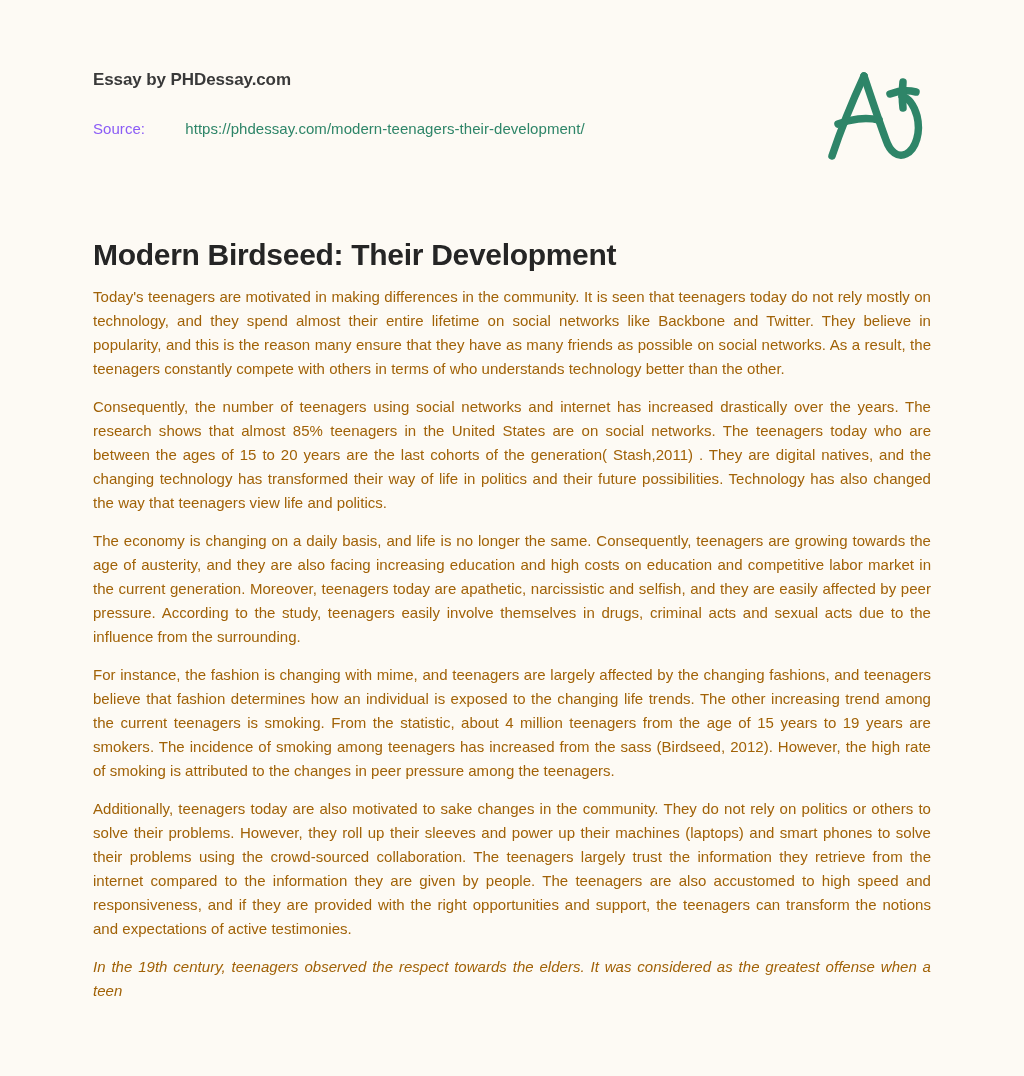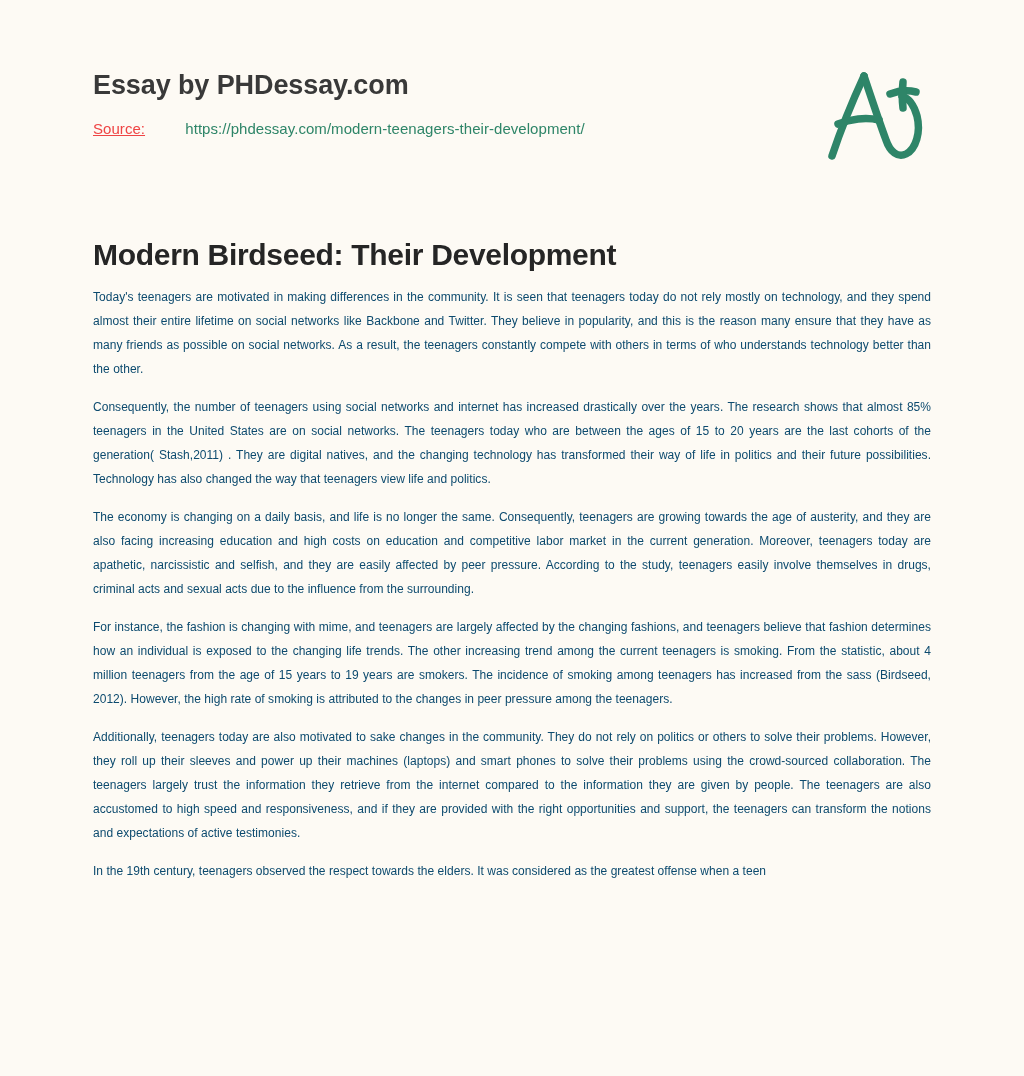--- a/index.html
+++ b/index.html
@@ -28,40 +28,39 @@
     left: 0;
     top: 0;
     width: 1024px;
     height: 190px;
   }
 
   .brand-title {
     position: absolute;
     left: 93px;
     top: 70px;
-    font-size: 27px;
+    font-size: 17px;
     font-weight: bold;
     color: #393939;
     letter-spacing: -0.1px;
     white-space: nowrap;
   }
 
   .source-line {
     position: absolute;
     left: 93px;
     top: 120px;
     font-size: 15px;
     color: #8d8d8d;
     white-space: nowrap;
     letter-spacing: 0.05px;
   }
 
   .source-label {
-    color: #ef4444;
-    text-decoration: underline;
+    color: #8b5cf6;
   }
 
   .source-url {
     color: #2e8568;
     text-decoration: none;
     margin-left: 36px;
   }
 
   
   .logo {
@@ -92,31 +91,32 @@
   
   .body-copy {
     position: absolute;
     left: 93px;
     top: 285px;
     width: 838px;
   }
 
   .body-copy p {
     margin: 0 0 14px 0;
-    font-size: 12px;
+    font-size: 15px;
     line-height: 24px;
-    color: #0c4a6e;
+    color: #a16207;
     text-align: justify;
     text-justify: inter-word;
     letter-spacing: 0.03px;
   }
 
   .body-copy p:last-child {
     margin-bottom: 4px;
     text-align: justify;
+    font-style: italic;
   }
 </style>
 </head>
 <body>
 
 <div class="page">
 
   <div class="header">
 
     <div class="brand-title">Essay by PHDessay.com</div>

